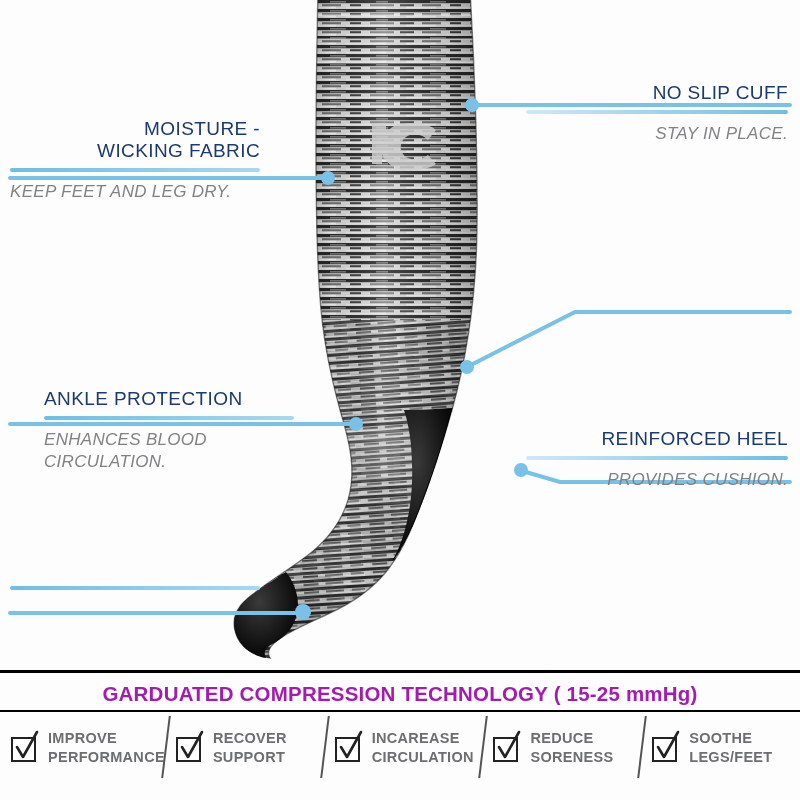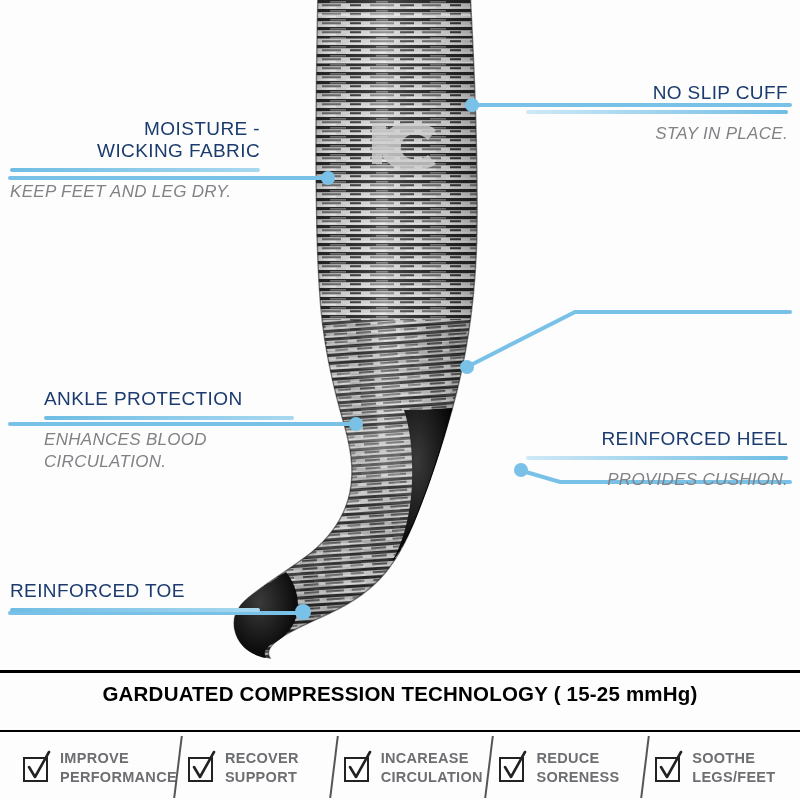--- a/index.html
+++ b/index.html
@@ -75,29 +75,28 @@
     width:800px; height:130px;
     background:#fdfdfd;
   }
   .hrule { width:100%; background:#000; }
   #rule-top    { height:3px; }
   #rule-bottom { height:2px; }
   #banner-title {
     text-align:center;
     font-size:20.5px;
     font-weight:bold;
-    color:#000000;
+    color:#a21caf;
     letter-spacing:0.2px;
-    padding:9px 0 24px;
+    padding:9px 0 4px;
     white-space:nowrap;
   }
   #benefit-row {
     display:flex;
     height:72px;
-    padding-left:12px;
   }
   .benefit {
     flex:1;
     display:flex;
     align-items:center;
     gap:9px;
     padding-left:11px;
     position:relative;
   }
   .benefit + .benefit::before {
@@ -296,21 +295,20 @@
     <div class="desc">KEEP FEET AND LEG DRY.</div>
   </div>
 
   <div class="callout left" id="co-ankle">
     <div class="title">ANKLE PROTECTION</div>
     <div class="rule"></div>
     <div class="desc"><span>ENHANCES BLOOD</span><br><span>CIRCULATION.</span></div>
   </div>
 
   <div class="callout left" id="co-toe">
-    <div class="title">REINFORCED TOE</div>
     <div class="rule"></div>
   </div>
 
   <div class="callout right" id="co-cuff">
     <div class="title">NO SLIP CUFF</div>
     <div class="rule"></div>
     <div class="desc">STAY IN PLACE.</div>
   </div>
 
 

